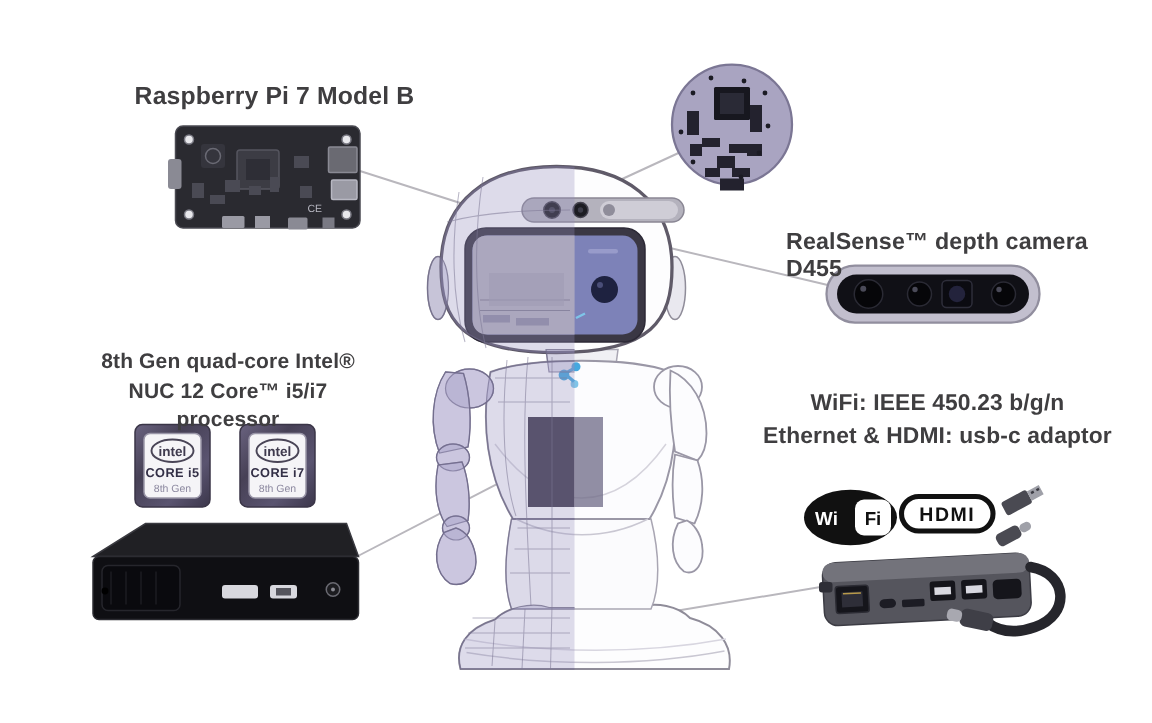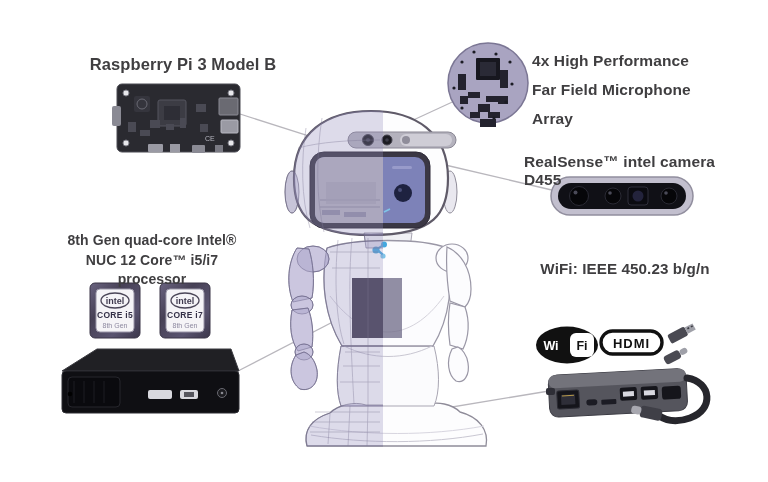--- a/index.html
+++ b/index.html
@@ -291,31 +291,28 @@
     <rect x="662" y="389" width="19" height="13" rx="3" fill="#15151b"></rect>
   </g>
   <path d="M 687 378 C 712 382 714 410 690 418 C 676 423 666 421 658 415" fill="none" stroke="#26262c" stroke-width="7" stroke-linecap="round"></path>
   <g transform="rotate(12 650 413)">
     <rect x="640" y="407" width="22" height="12" rx="4" fill="#3f3f47"></rect>
     <rect x="631" y="409" width="10" height="8" rx="3" fill="#a8a8b0"></rect>
   </g>
   <rect x="546" y="388" width="9" height="7" rx="2" fill="#2e2e36"></rect>
 </svg>
 
-  <div class="label lbl-pi">Raspberry Pi 3 Model B</div>
-
-  <div class="label lbl-mic">
-    <div>4x High Performance</div>
-    <div>Far Field Microphone Array</div>
-  </div>
-
-  <div class="label lbl-rs">RealSense™ intel camera D455</div>
+  <div class="label lbl-pi">Raspberry Pi 7 Model B</div>
+
+
+  <div class="label lbl-rs">RealSense™ depth camera D455</div>
 
   <div class="label lbl-intel">
     <div>8th Gen quad-core Intel®</div>
     <div>NUC 12 Core™ i5/i7 processor</div>
   </div>
 
   <div class="label lbl-conn">
     <div>WiFi: IEEE 450.23 b/g/n</div>
+    <div>Ethernet &amp; HDMI: usb-c adaptor</div>
   </div>
 
 </div>
 
 </body></html>

